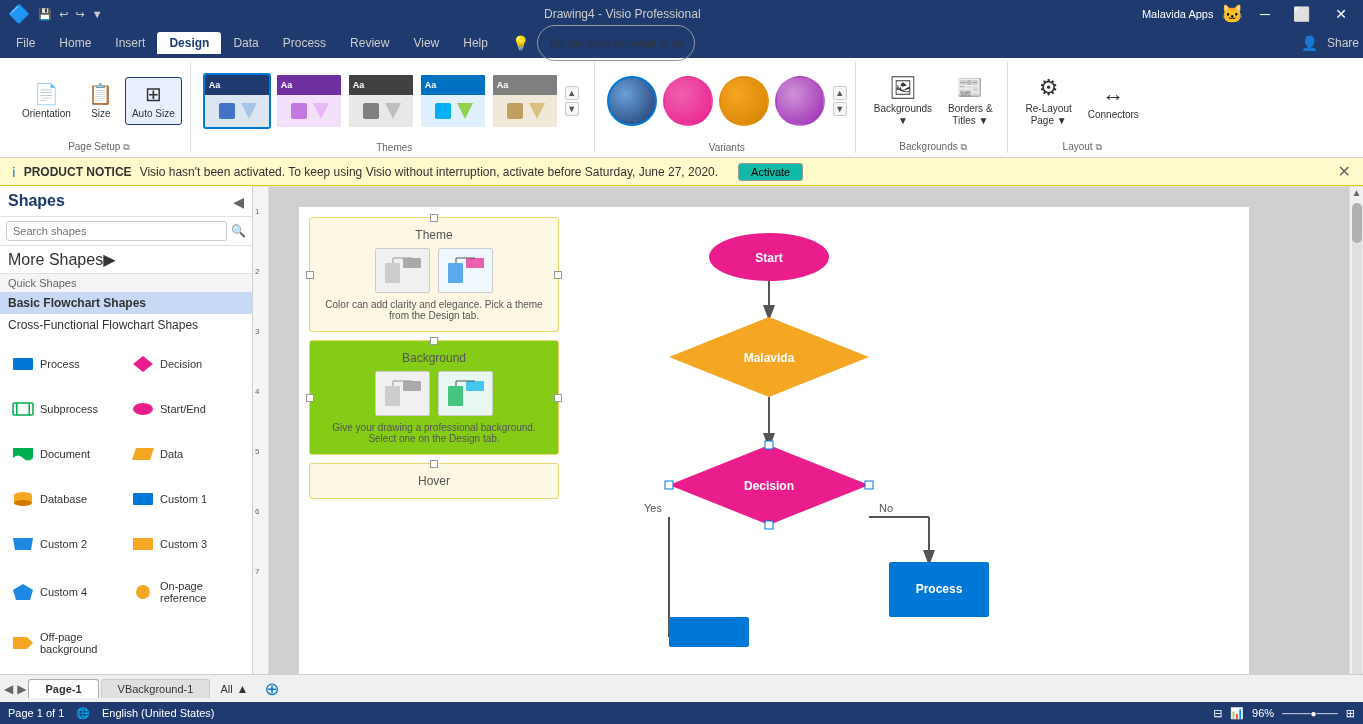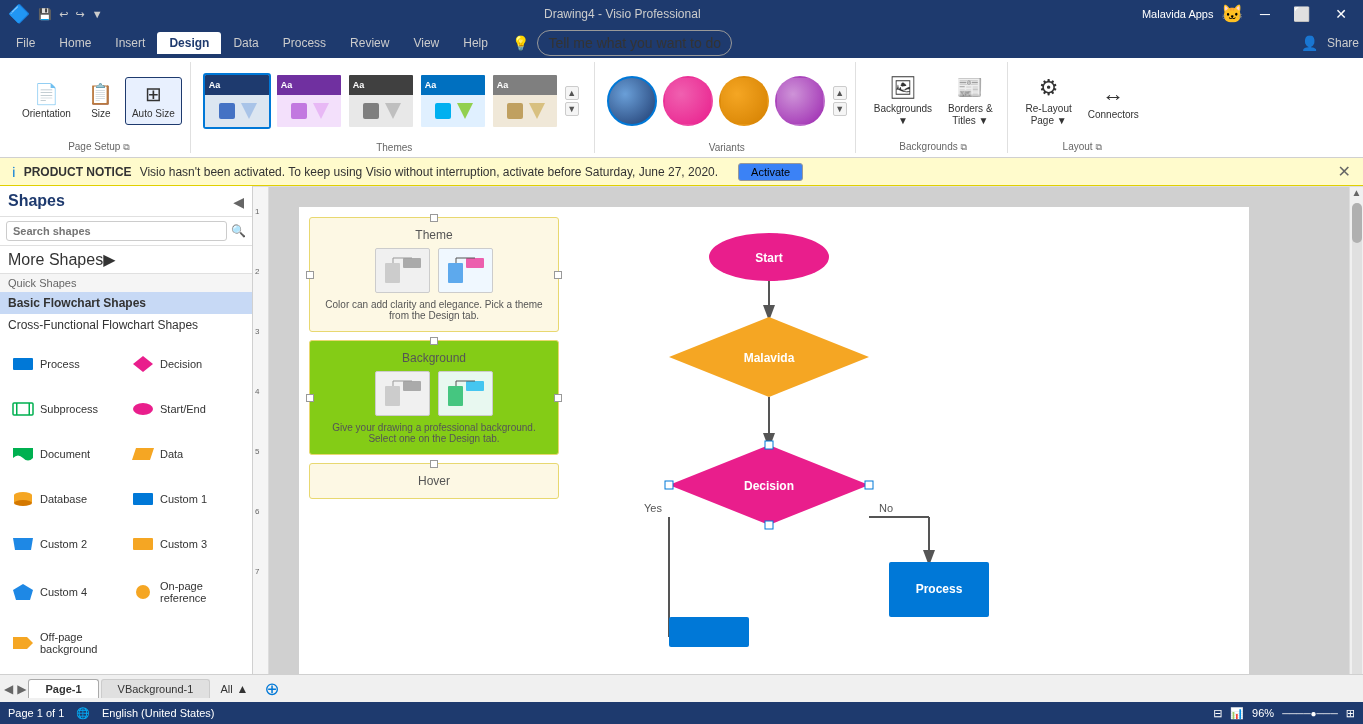--- a/index.html
+++ b/index.html
@@ -105,21 +105,21 @@
       color: #333;
     }
     .notif-icon { color: #0078d7; font-size: 14px; }
     .notif-title { font-weight: 700; color: #333; }
     .notif-btn {
       margin-left: 12px;
       padding: 2px 12px;
       border: 1px solid #999;
       border-radius: 3px;
       cursor: pointer;
-      background: #3b82f6;
+      background: #14b8a6;
       font-size: 11px;
     }
     .notif-close { margin-left: auto; cursor: pointer; font-size: 16px; color: #666; }
 
     
     .main-area {
       display: flex;
       height: calc(724px - 28px - 130px - 28px - 22px - 28px);
     }
 
@@ -148,21 +148,20 @@
       border-bottom: 1px solid #e0e0e0;
       gap: 4px;
     }
     .shapes-search input {
       flex: 1;
       border: 1px solid #ccc;
       border-radius: 3px;
       padding: 3px 6px;
       font-size: 11px;
       outline: none;
-      font-weight: bold;
     }
     .search-btn { cursor: pointer; color: #666; }
 
     .shapes-more {
       display: flex;
       align-items: center;
       padding: 4px 8px;
       font-size: 16px;
       color: #333;
       cursor: pointer;
@@ -329,24 +328,24 @@
       display: flex;
       flex-direction: column;
     }
 
     .ribbon-search {
       display: flex;
       align-items: center;
       border: 1px solid #999;
       border-radius: 20px;
       padding: 2px 10px;
-      font-size: 14px;
+      font-size: 11px;
       color: #333;
       gap: 6px;
-      height: 26px;
+      height: 36px;
       cursor: text;
     }
 
     .variants-row { display: flex; align-items: center; gap: 6px; }
     .variant-swatch {
       width: 50px;
       height: 50px;
       border-radius: 50%;
       cursor: pointer;
       border: 2px solid transparent;

